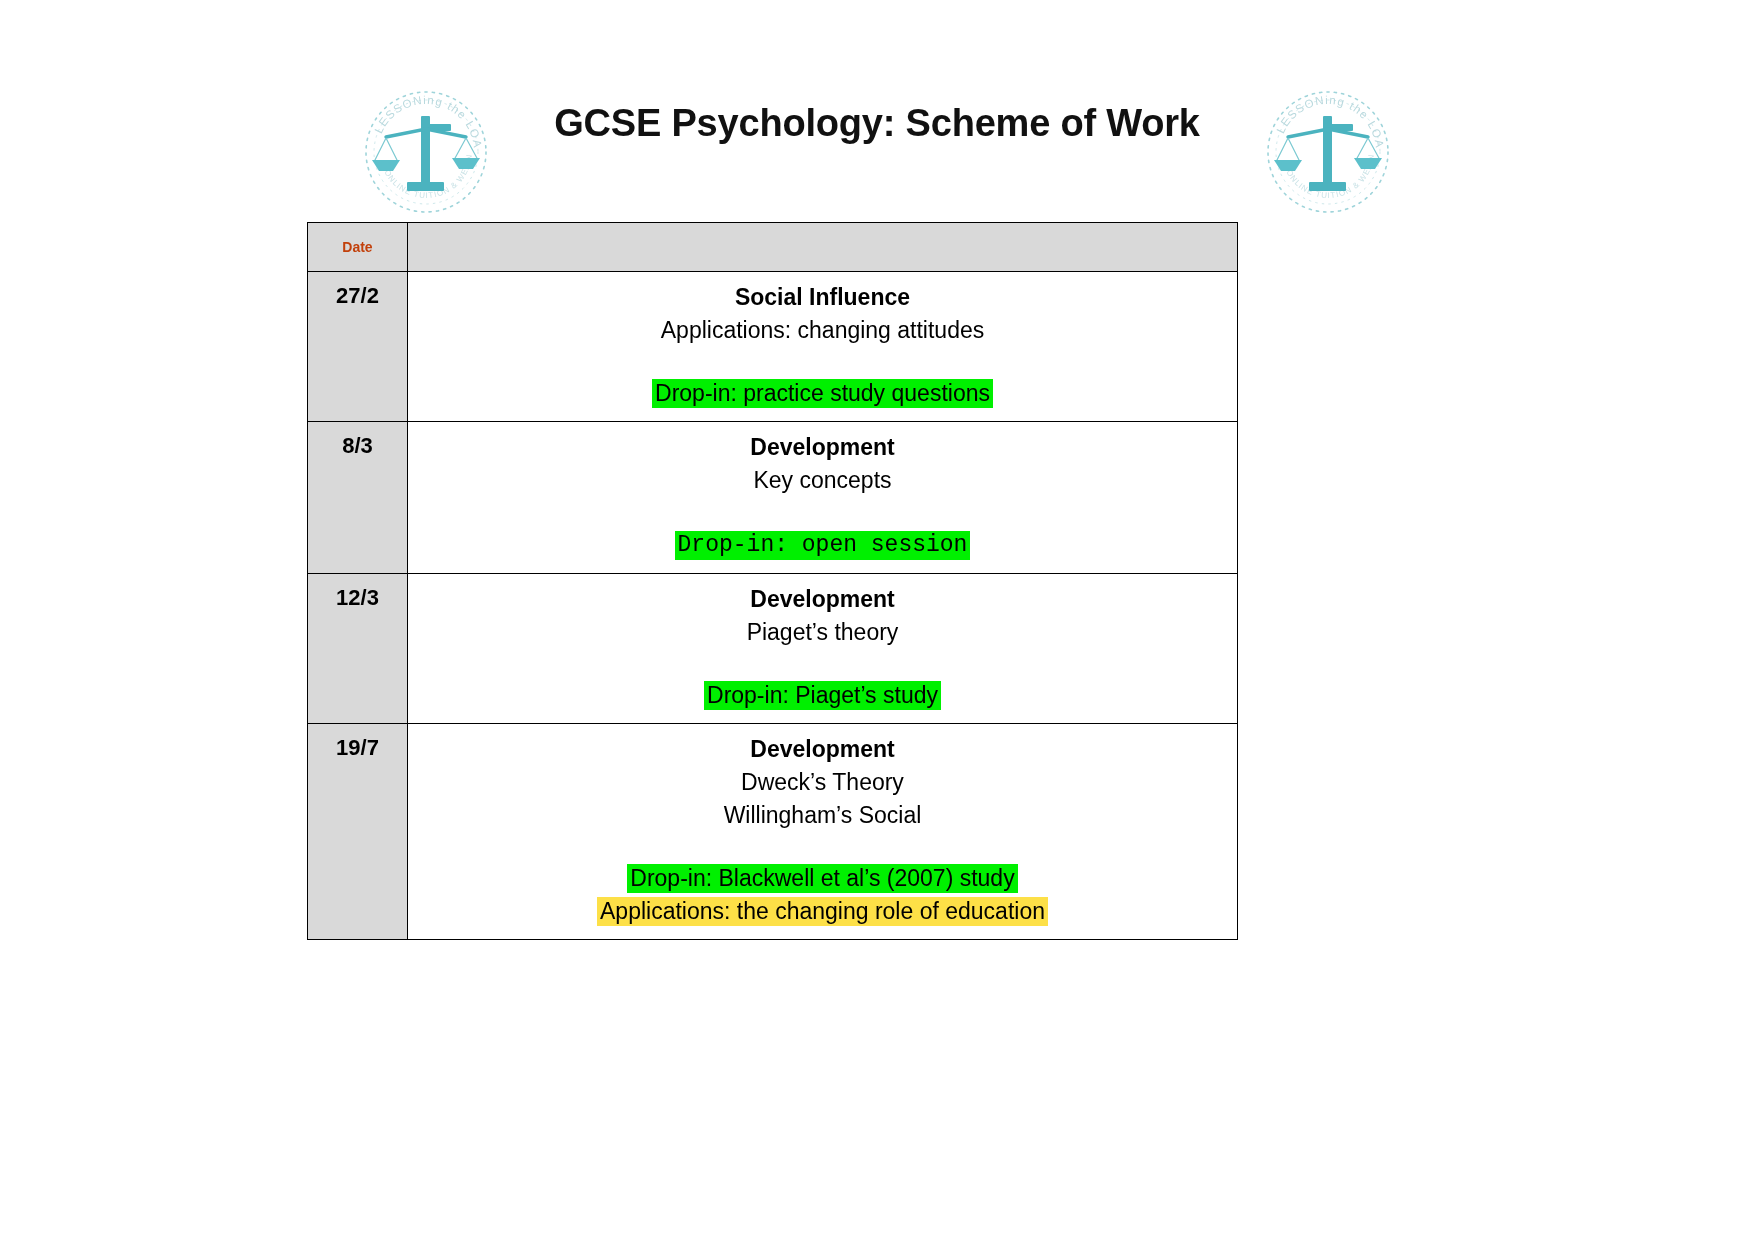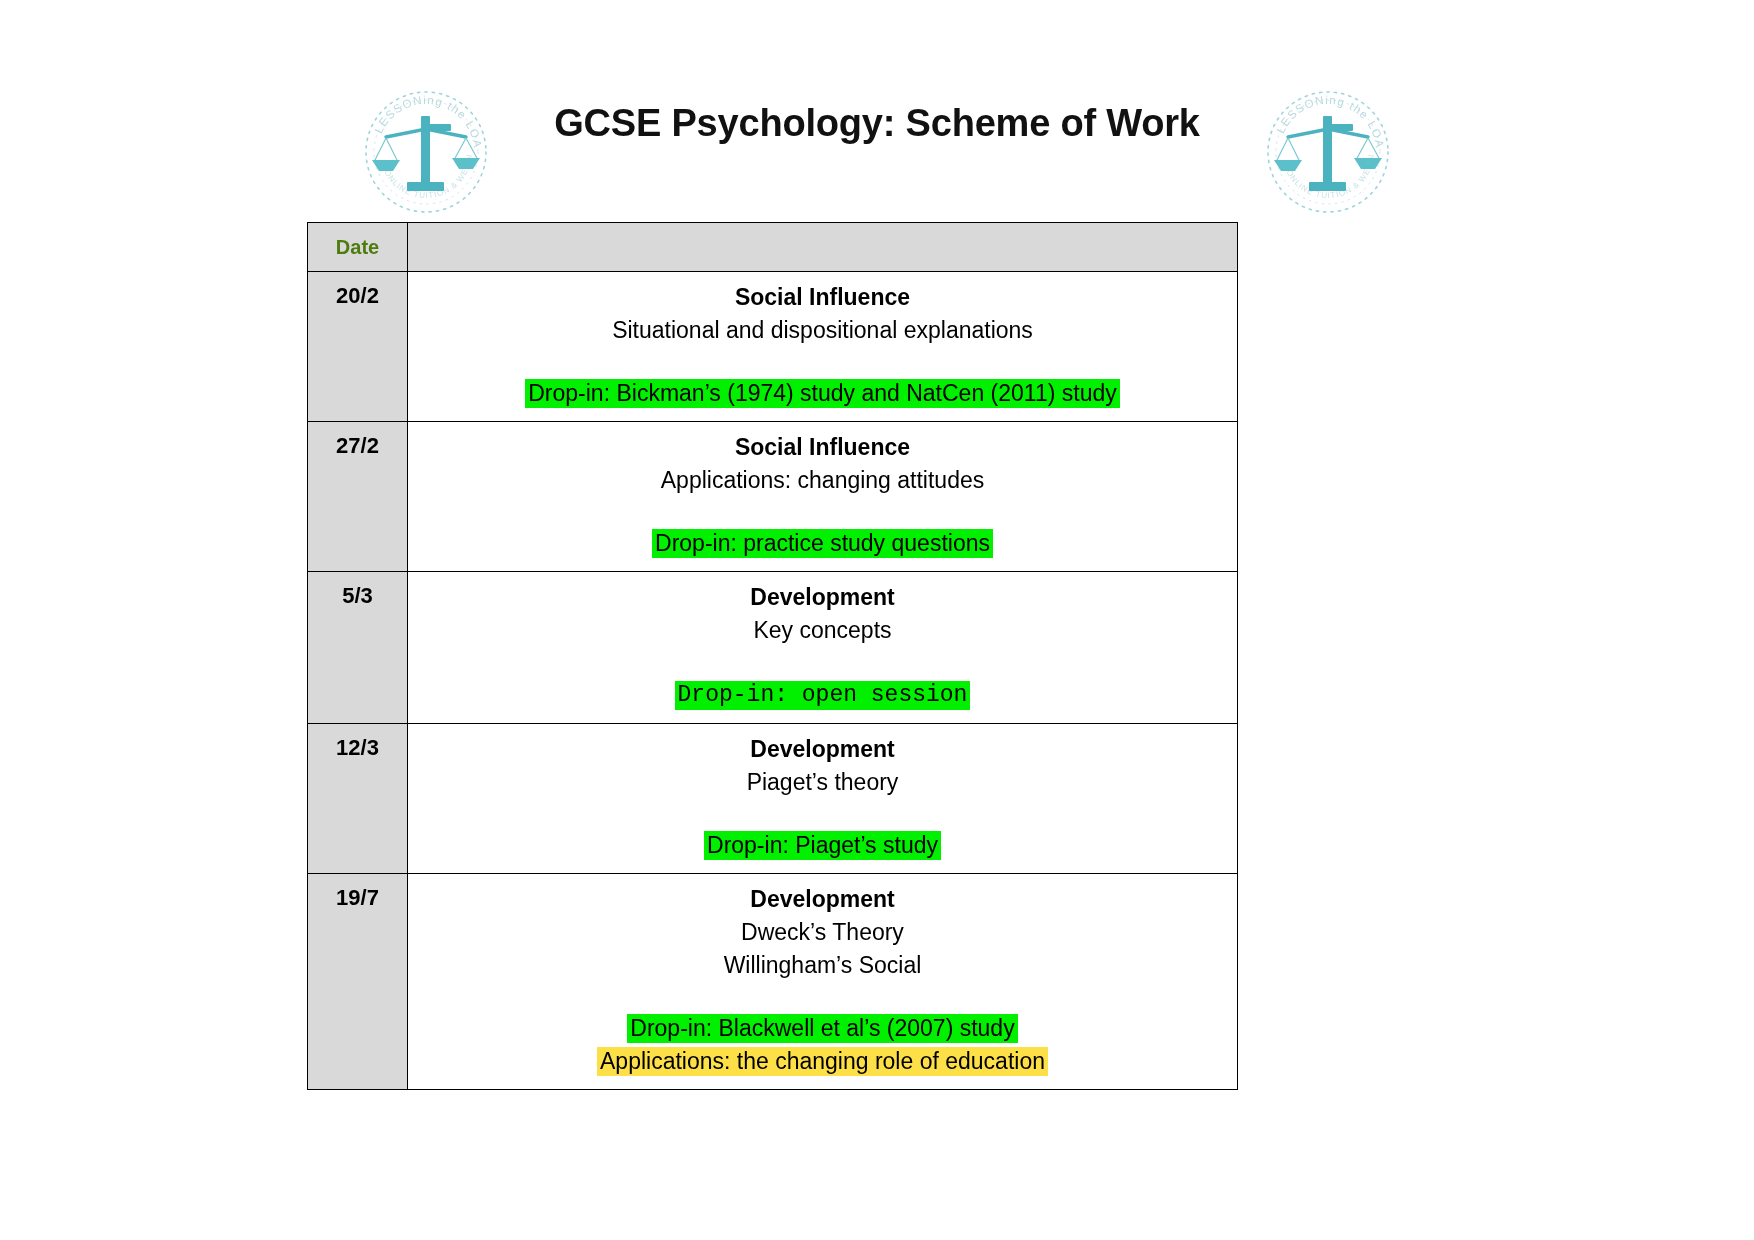--- a/index.html
+++ b/index.html
@@ -73,24 +73,24 @@
   .col-topic { width: 830px; }
 
   thead td.hdr-date,
   thead td.hdr-blank {
     background: #d9d9d9;
     height: 48px;
   }
   .hdr-date-label {
     display: block;
     text-align: center;
-    font-size: 20px;
+    font-size: 14px;
     font-weight: bold;
     line-height: 48px;
-    color: #4d7c0f;
+    color: #c2410c;
   }
 
   td.date-cell {
     background: #d9d9d9;
     text-align: center;
     font-size: 22px;
     font-weight: bold;
     padding-top: 11px;
     color: #000;
   }
@@ -200,39 +200,30 @@
         <td class="hdr-date">
           <span class="hdr-date-label">Date</span>
         </td>
         <td class="hdr-blank">
           <span class="hdr-date-label"></span>
         </td>
       </tr>
     </thead>
     <tbody id="table-body">
         <tr>
-          <td class="date-cell"><span>20/2</span></td>
-          <td class="topic-cell">
-            <div class="line bold">Social Influence</div>
-            <div class="line">Situational and dispositional explanations</div>
-            <div class="line spacer">&nbsp;</div>
-            <div class="line"><span class="hl" style="background: rgb(0, 240, 0);">Drop-in: Bickman’s (1974) study and NatCen (2011) study</span></div>
-          </td>
-        </tr>
-        <tr>
           <td class="date-cell"><span>27/2</span></td>
           <td class="topic-cell">
             <div class="line bold">Social Influence</div>
             <div class="line">Applications: changing attitudes</div>
             <div class="line spacer">&nbsp;</div>
             <div class="line"><span class="hl" style="background: rgb(0, 240, 0);">Drop-in: practice study questions</span></div>
           </td>
         </tr>
         <tr>
-          <td class="date-cell"><span>5/3</span></td>
+          <td class="date-cell"><span>8/3</span></td>
           <td class="topic-cell">
             <div class="line bold">Development</div>
             <div class="line">Key concepts</div>
             <div class="line spacer">&nbsp;</div>
             <div class="line"><span class="hl" style="background: rgb(0, 240, 0); font-family: Liberation Mono, monospace;">Drop-in: open session</span></div>
           </td>
         </tr>
         <tr>
           <td class="date-cell"><span>12/3</span></td>
           <td class="topic-cell">

